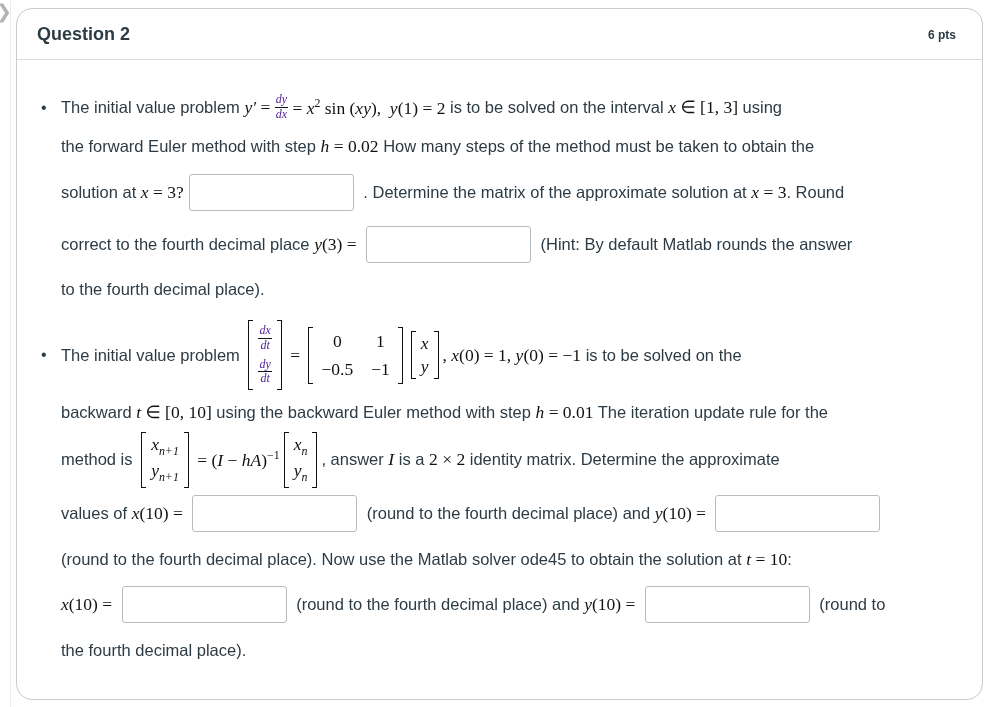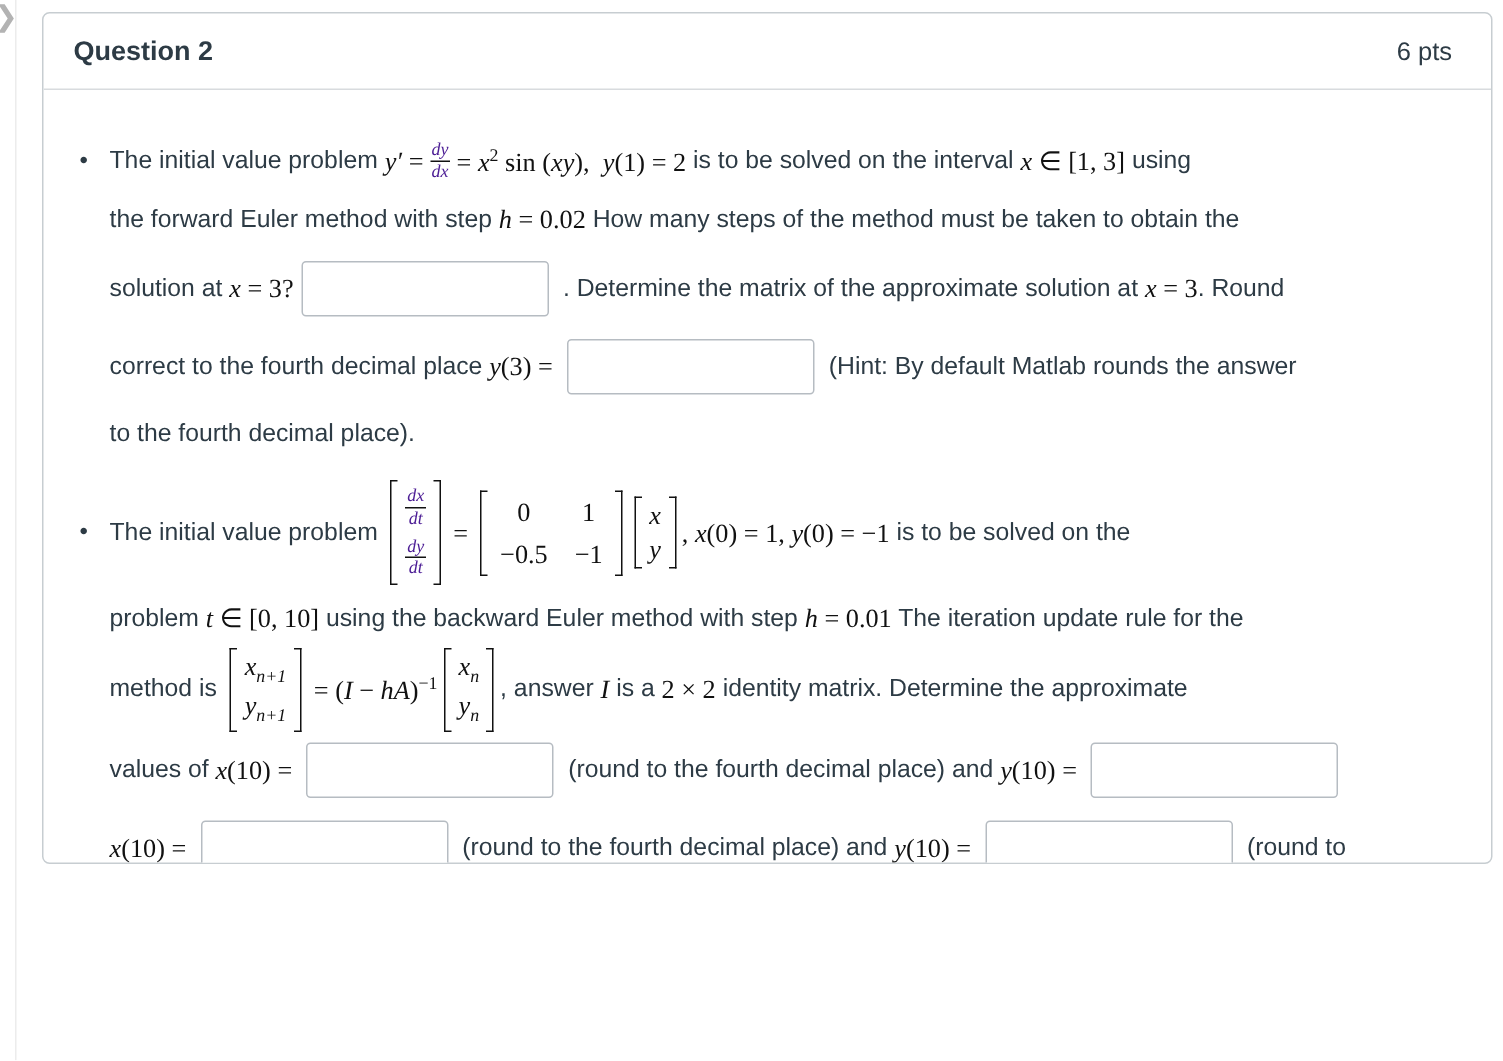--- a/index.html
+++ b/index.html
@@ -1,23 +1,23 @@
 <!DOCTYPE html>
 <html><head>
 <meta charset="utf-8">
 <style>
   * { margin:0; padding:0; box-sizing:border-box; }
   html,body { width:1002px; height:707px; background:#ffffff; font-family:"Liberation Sans",sans-serif; color:#2d3b45; }
   .page { position:relative; width:1002px; height:707px; overflow:hidden; background:#fff; }
   .side-rule { position:absolute; left:10px; top:0; width:1px; height:707px; background:#ececec; }
   .chevron { position:absolute; left:-4px; top:2px; color:#b3b3b3; font-size:19px; line-height:1; }
-  .qbox { position:absolute; left:28px; top:8px; width:967px; height:568px; border:1px solid #c7cdd1; border-radius:5px; background:#fff; overflow:hidden; }
+  .qbox { position:absolute; left:16px; top:8px; width:967px; height:692px; border:1px solid #c7cdd1; border-radius:16px; background:#fff; overflow:hidden; }
   .qheader { display:flex; justify-content:space-between; align-items:center; padding:15px 26px 14px 20px; border-bottom:1px solid #d8dbde; }
   .qtitle { font-size:18px; font-weight:700; }
-  .qpts { font-size:17px; font-weight:400; }
+  .qpts { font-size:12px; font-weight:700; }
   .qbody { padding:28px 26px 16px 24px; font-size:16.5px; }
   .item { margin-bottom:8px; }
   .line { display:flex; align-items:center; white-space:pre; min-height:39px; padding-left:20px; }
   .line.first { padding-left:0; }
   .line-input { min-height:52px; }
   .line-vec { min-height:48px; }
   .line-mat { min-height:76px; }
   .dot { width:20px; flex:0 0 20px; font-size:16px; }
   .math { font-family:"Liberation Serif",serif; font-size:17.5px; color:#111; }
   .tk-it { font-style:italic; }
@@ -130,21 +130,21 @@
               <span class="vec-cell"><span class="tk-it">x</span></span>
               <span class="vec-cell"><span class="tk-it">y</span></span>
             </span>
             <span class="bkt bkt-r"></span>
           </span>
           <span class="math"><span class="tk-rm">, </span><span class="tk-it">x</span><span class="tk-rm">(0) = 1, </span><span class="tk-it">y</span><span class="tk-rm">(0) = −1</span></span>
           <span> is to be solved on the</span>
         </div>
 
         <div class="line">
-          <span>problem </span>
+          <span>backward </span>
           <span class="math"><span class="tk-it">t</span><span class="tk-rm"> ∈ [0, 10]</span></span>
           <span> using the backward Euler method with step </span>
           <span class="math"><span class="tk-it">h</span><span class="tk-rm"> = 0.01</span></span>
           <span> The iteration update rule for the</span>
         </div>
 
         <div class="line line-vec">
           <span>method is </span>
           <span class="vec">
             <span class="bkt bkt-l"></span>
@@ -172,20 +172,25 @@
 
         <div class="line line-input">
           <span>values of </span>
           <span class="math"><span class="tk-it">x</span><span class="tk-rm">(10) = </span></span>
           <input class="ansbox" type="text" value="" style="">
           <span> (round to the fourth decimal place) and </span>
           <span class="math"><span class="tk-it">y</span><span class="tk-rm">(10) = </span></span>
           <input class="ansbox" type="text" value="" style="">
         </div>
 
+        <div class="line">
+          <span>(round to the fourth decimal place). Now use the Matlab solver ode45 to obtain the solution at </span>
+          <span class="math"><span class="tk-it">t</span><span class="tk-rm"> = 10</span></span>
+          <span>:</span>
+        </div>
 
         <div class="line line-input">
           <span class="math"><span class="tk-it">x</span><span class="tk-rm">(10) = </span></span>
           <input class="ansbox" type="text" value="" style="">
           <span> (round to the fourth decimal place) and </span>
           <span class="math"><span class="tk-it">y</span><span class="tk-rm">(10) = </span></span>
           <input class="ansbox" type="text" value="" style="">
           <span> (round to</span>
         </div>
 

